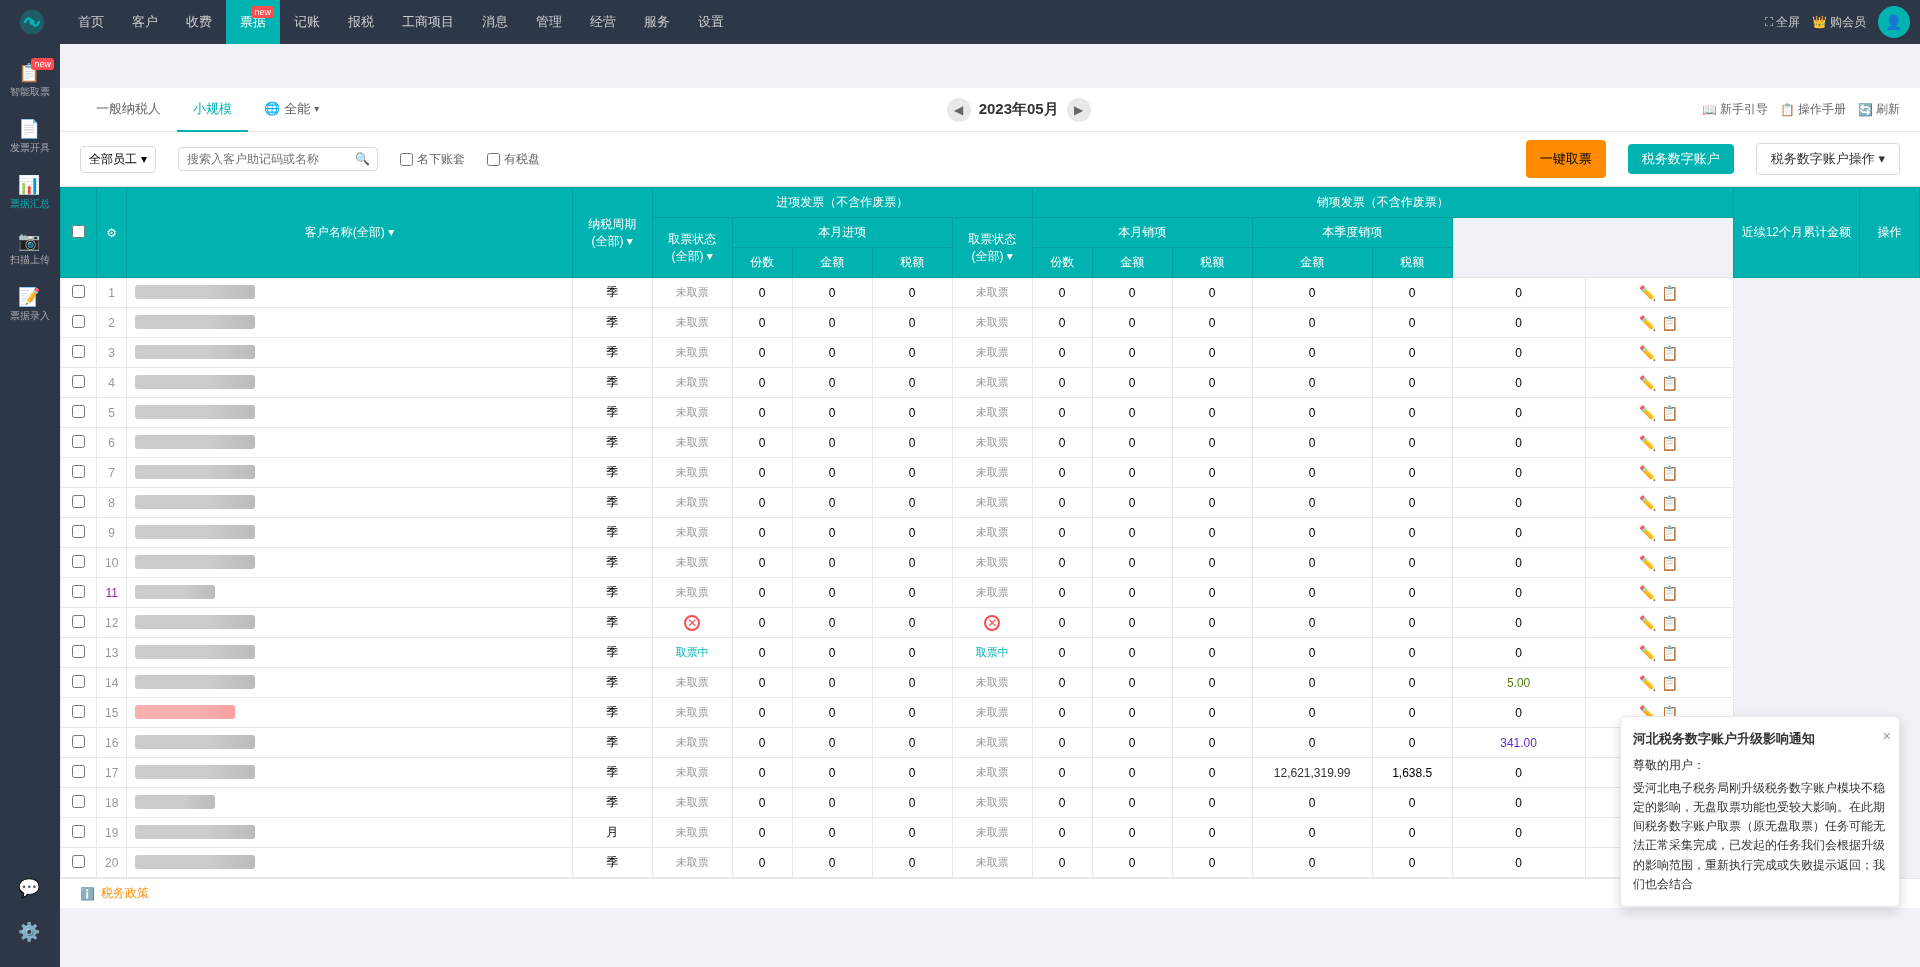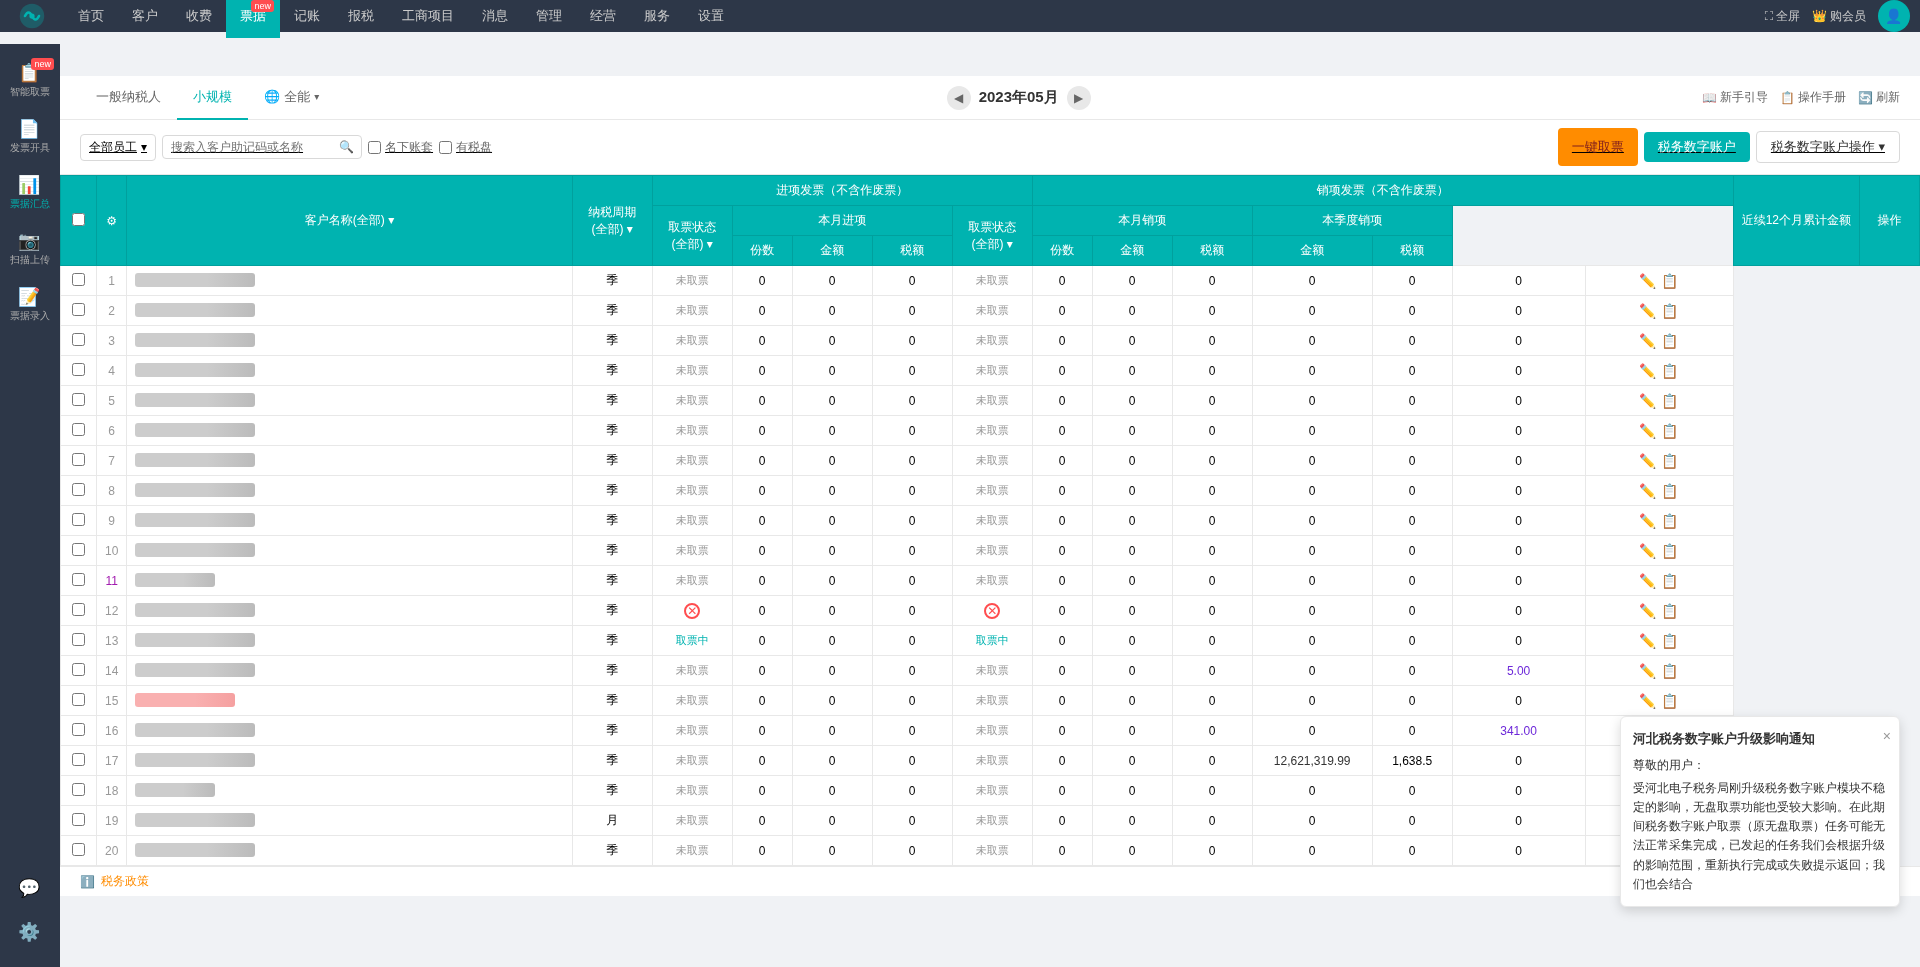--- a/index.html
+++ b/index.html
@@ -1,21 +1,21 @@
 <!DOCTYPE html>
 <html><head>
   <meta charset="utf-8">
   <style>
     * { box-sizing: border-box; margin: 0; padding: 0; font-family: 'Microsoft YaHei', Arial, sans-serif; }
     body { width: 1920px; min-height: 967px; background: #f0f2f5; font-size: 13px; }
 
     
     .top-nav {
       background: #2d3748;
-      height: 32px;
+      height: 44px;
       display: flex;
       align-items: center;
       padding: 0 10px;
       color: #fff;
     }
     .top-nav .logo {
       width: 44px;
       height: 44px;
       display: flex;
       align-items: center;
@@ -162,23 +162,22 @@
       color: #666;
     }
     .sub-header .right-actions span { cursor: pointer; display: flex; align-items: center; gap: 3px; }
 
     
     .toolbar {
       background: #fff;
       padding: 8px 20px;
       display: flex;
       align-items: center;
-      gap: 6px;
+      gap: 22px;
       border-bottom: 1px solid #e8e8e8;
-      text-decoration: underline;
     }
     .toolbar .select-wrapper {
       display: flex;
       align-items: center;
       border: 1px solid #d9d9d9;
       border-radius: 4px;
       padding: 4px 8px;
       font-size: 12px;
       cursor: pointer;
       gap: 4px;
@@ -189,21 +188,21 @@
       padding: 4px 8px;
       font-size: 12px;
       width: 180px;
     }
     .toolbar .checkbox-label {
       display: flex; align-items: center; gap: 4px; font-size: 12px; color: #666; cursor: pointer;
     }
     .toolbar .spacer { flex: 1; }
     .btn-primary {
       background: #ff8c00;
-      color: #7f1d1d;
+      color: #000000;
       border: none;
       border-radius: 4px;
       padding: 10px 14px;
       font-size: 13px;
       cursor: pointer;
     }
     .btn-teal {
       background: #00b3b0;
       color: #fff;
       border: none;
@@ -744,21 +743,21 @@
             <td><span class="status-tag status-pending">未取票</span></td>
             <td>0</td>
             <td>0</td>
             <td>0</td>
             <td><span class="status-tag status-pending">未取票</span></td>
             <td>0</td>
             <td>0</td>
             <td>0</td>
             <td>0</td>
             <td>0</td>
-            <td style="color: #6d28d9; padding-left: 8px;">5.00</td>
+            <td style="color: #4d7c0f; padding-left: 8px;">5.00</td>
             <td><span class="action-icon">✏️</span><span class="action-icon">📋</span></td>
           </tr>
           <tr>
             <td><input type="checkbox" style=""></td>
             <td style="color: rgb(153, 153, 153);">15</td>
             <td style="text-align: left;"><span class="blurred-text" style="width: 100px; background: linear-gradient(90deg, rgb(249, 176, 176) 60%, rgb(245, 160, 160) 100%);">　　　　　　</span></td>
             <td>季</td>
             <td><span class="status-tag status-pending">未取票</span></td>
             <td>0</td>
             <td>0</td>

